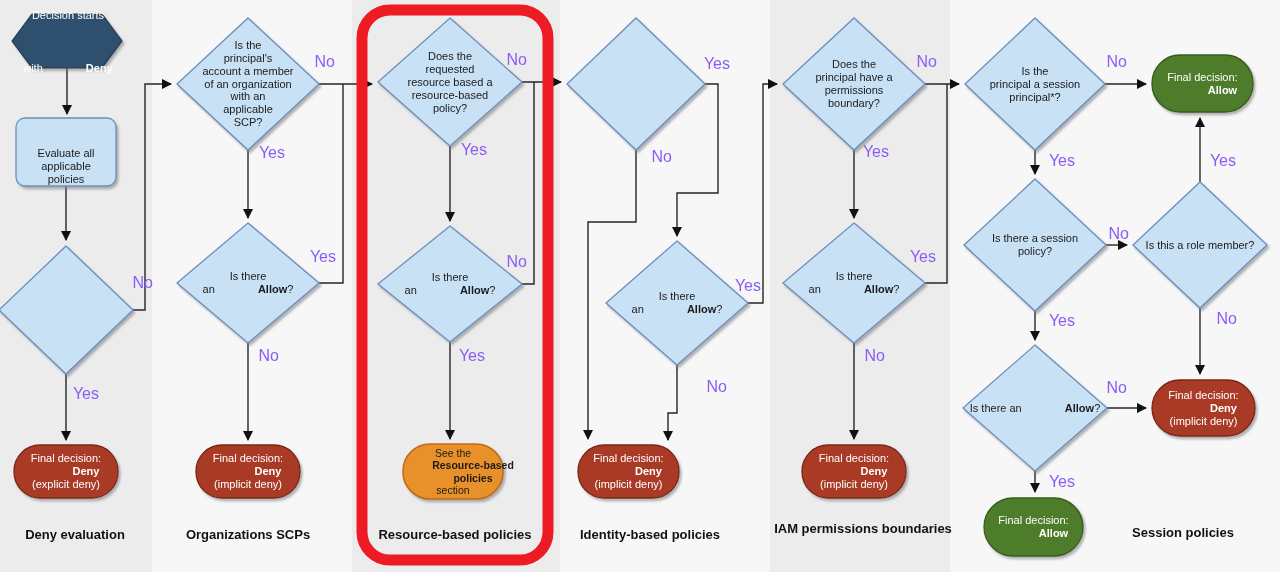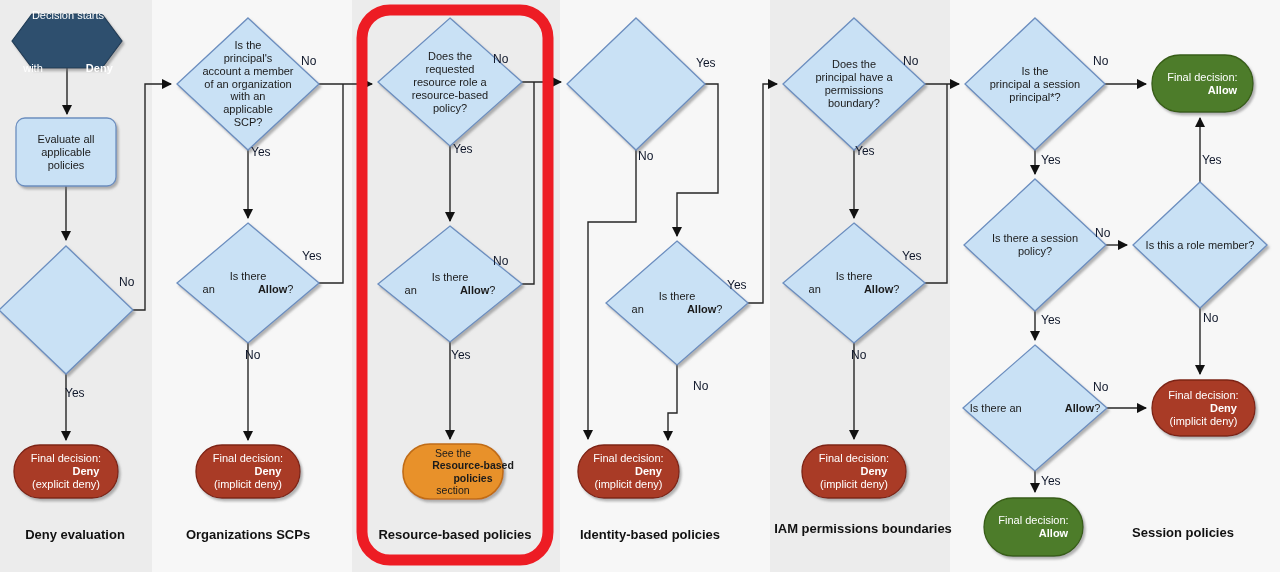--- a/index.html
+++ b/index.html
@@ -12,21 +12,21 @@
     position:absolute;display:flex;flex-direction:column;justify-content:center;
     align-items:center;text-align:center;font-size:11px;line-height:13px;color:#1b1b1b;
   }
   .txt .ln{display:block;white-space:nowrap;}
   .white{color:#fff;}
   .lh12 .ln{line-height:12.8px;}
   .small{font-size:10.5px;}
   .small .ln{line-height:12.4px;}
   .ovaltxt .ln{line-height:13px;}
   .elabel{
-    position:absolute;width:34px;text-align:left;font-size:12px;color:#0f172a;
+    position:absolute;width:34px;text-align:right;font-size:16px;color:#8b5cf6;
     line-height:13px;
   }
   .clabel{
     position:absolute;font-weight:bold;font-size:13px;color:#111;text-align:center;
     line-height:17px;
   }
   b{font-weight:bold;padding-left:40px;}
 </style>
 </head>
 <body>
@@ -112,21 +112,21 @@
       <rect x="984" y="498" width="99" height="58" rx="29" fill="#4d7c29" stroke="#375d17" stroke-width="1.3"></rect>
     </g>
 
     <rect x="362" y="10" width="186" height="550" rx="28" fill="none" stroke="#ed1c24" stroke-width="11"></rect>
   </svg>
 
   <div class="txt white" style="left:14px;top:16px;width:108px;height:52px;gap:40px;">
     <span class="ln">Decision starts</span>
     <span class="ln"><span>with </span><b>Deny</b></span>
   </div>
-  <div class="txt" style="left:16px;top:118px;width:100px;height:68px;">
+  <div class="txt" style="left:16px;top:118px;width:100px;height:68px;justify-content:flex-end;">
     <span class="ln">Evaluate all</span>
     <span class="ln">applicable</span>
     <span class="ln">policies</span>
   </div>
   <div class="txt white ovaltxt" style="left:14px;top:446px;width:104px;height:51px;">
     <span class="ln">Final decision:</span>
     <span class="ln"><b>Deny</b></span>
     <span class="ln">(explicit deny)</span>
   </div>
   <div class="clabel" style="left:0px;top:526px;width:150px;">Deny evaluation</div>
@@ -153,21 +153,21 @@
   </div>
   <div class="clabel" style="left:153px;top:526px;width:190px;">Organizations SCPs</div>
   <span class="elabel" style="left:301px;top:55px;">No</span>
   <span class="elabel" style="left:251px;top:146px;">Yes</span>
   <span class="elabel" style="left:302px;top:250px;">Yes</span>
   <span class="elabel" style="left:245px;top:349px;">No</span>
 
   <div class="txt" style="left:380px;top:48px;width:140px;height:68px;">
     <span class="ln">Does the</span>
     <span class="ln">requested</span>
-    <span class="ln">resource role a</span>
+    <span class="ln">resource based a</span>
     <span class="ln">resource-based</span>
     <span class="ln">policy?</span>
   </div>
   <div class="txt" style="left:390px;top:259px;width:120px;height:50px;">
     <span class="ln">Is there</span>
     <span class="ln"><span>an </span><b>Allow</b><span>?</span></span>
   </div>
   <div class="txt small" style="left:403px;top:445px;width:100px;height:53px;align-items:center;">
     <span class="ln">See the</span>
     <span class="ln"><b>Resource-based</b></span>

